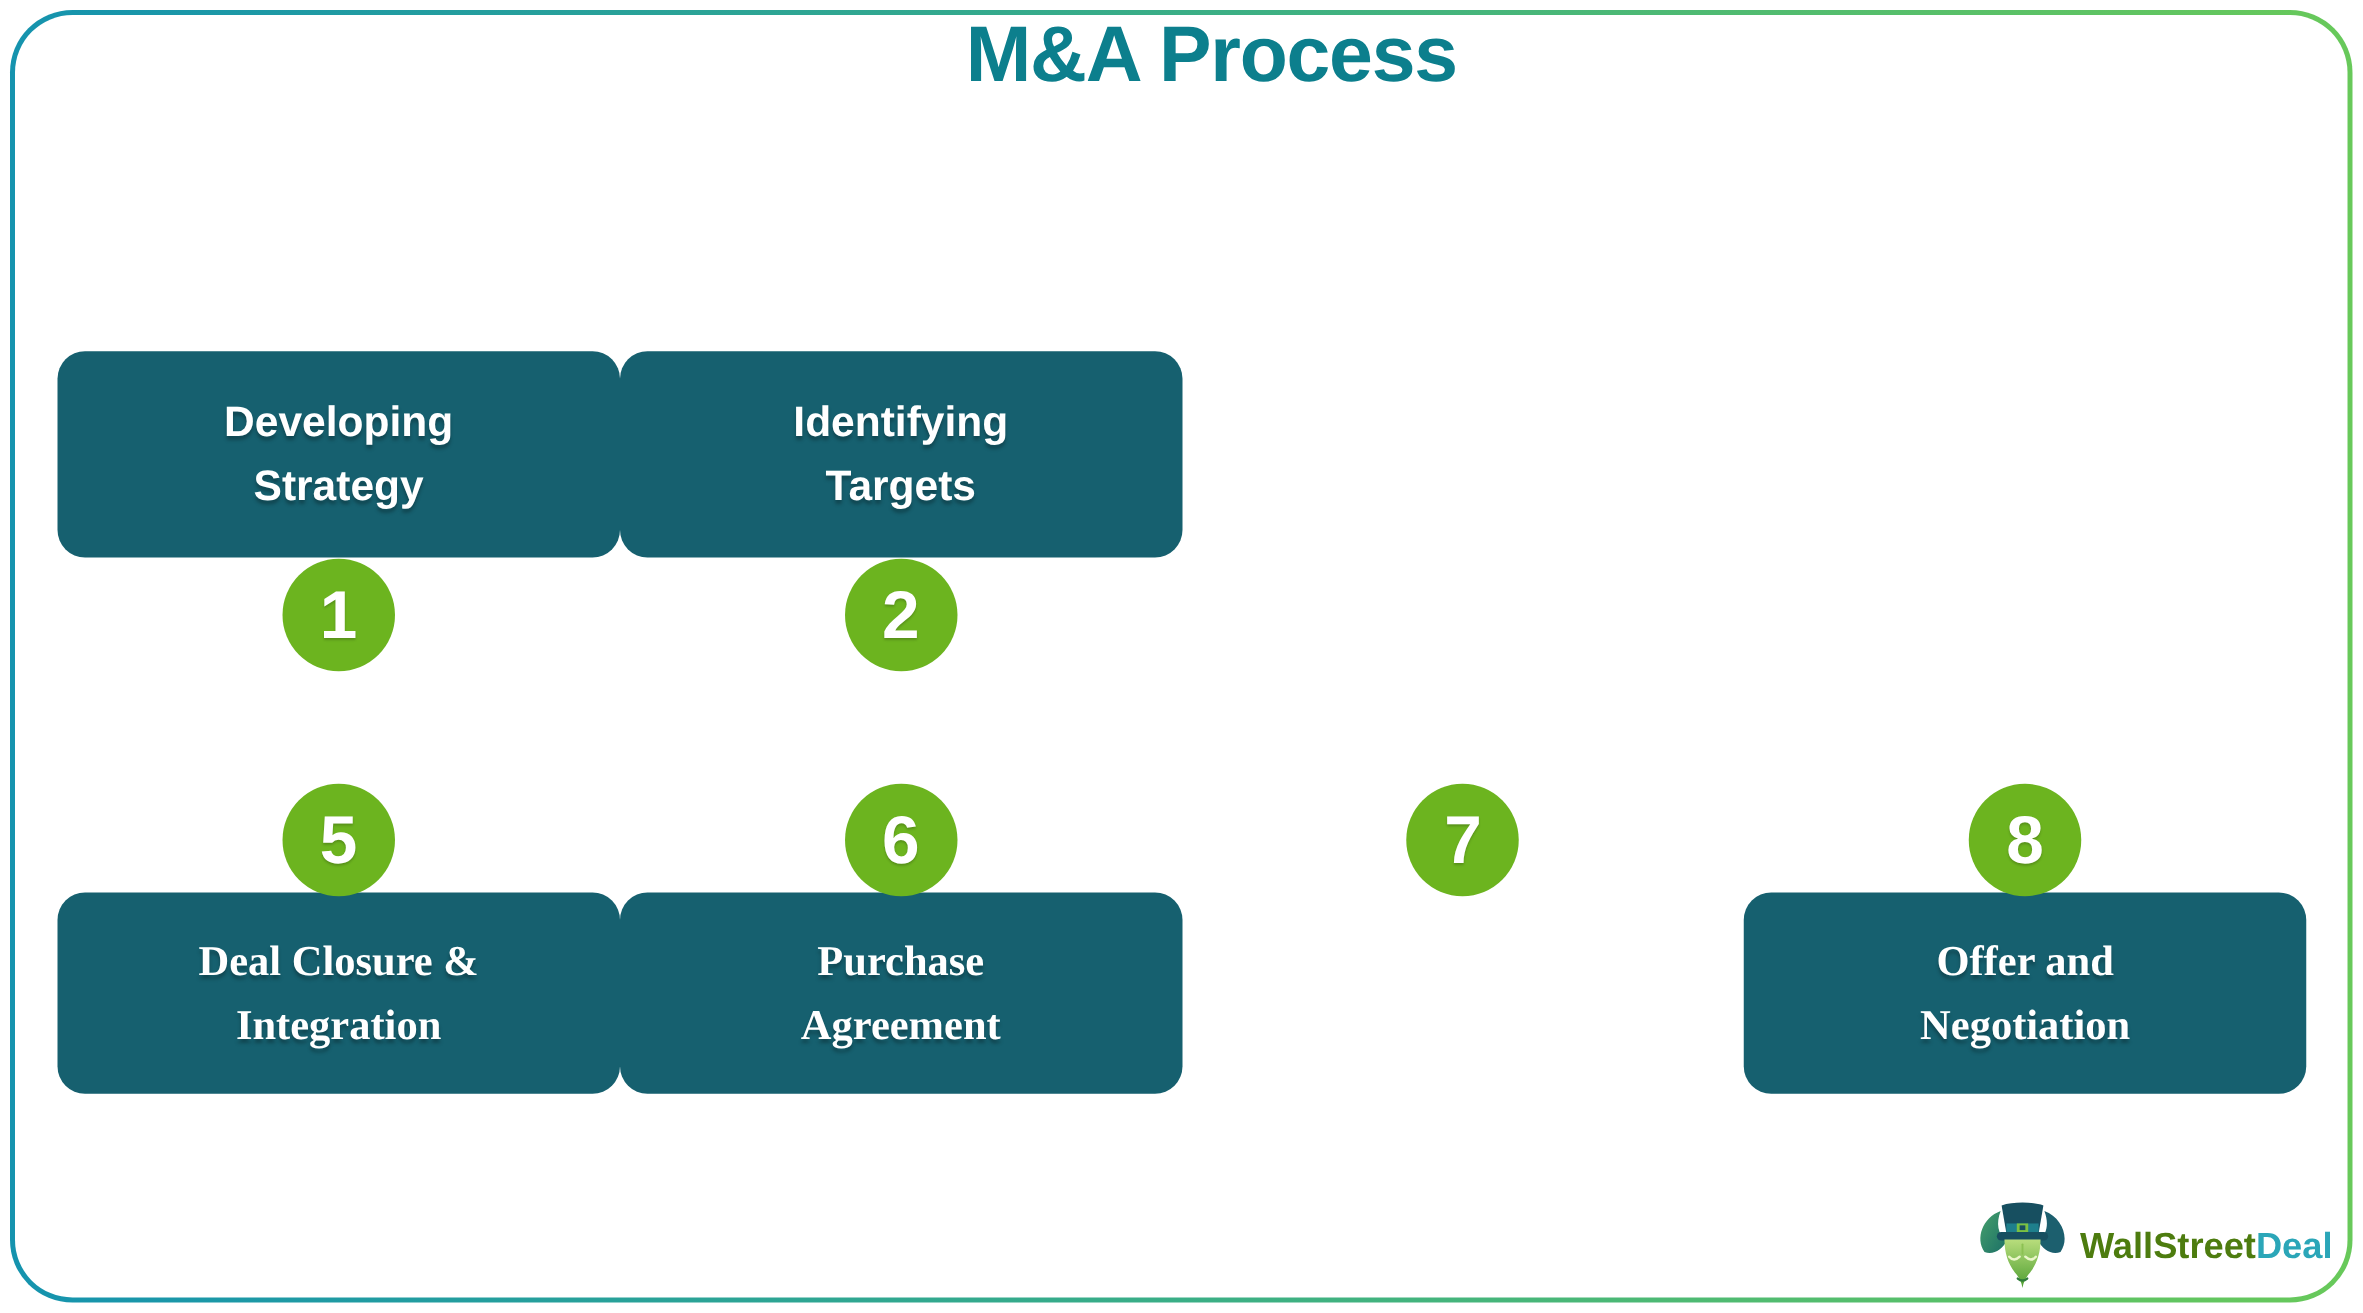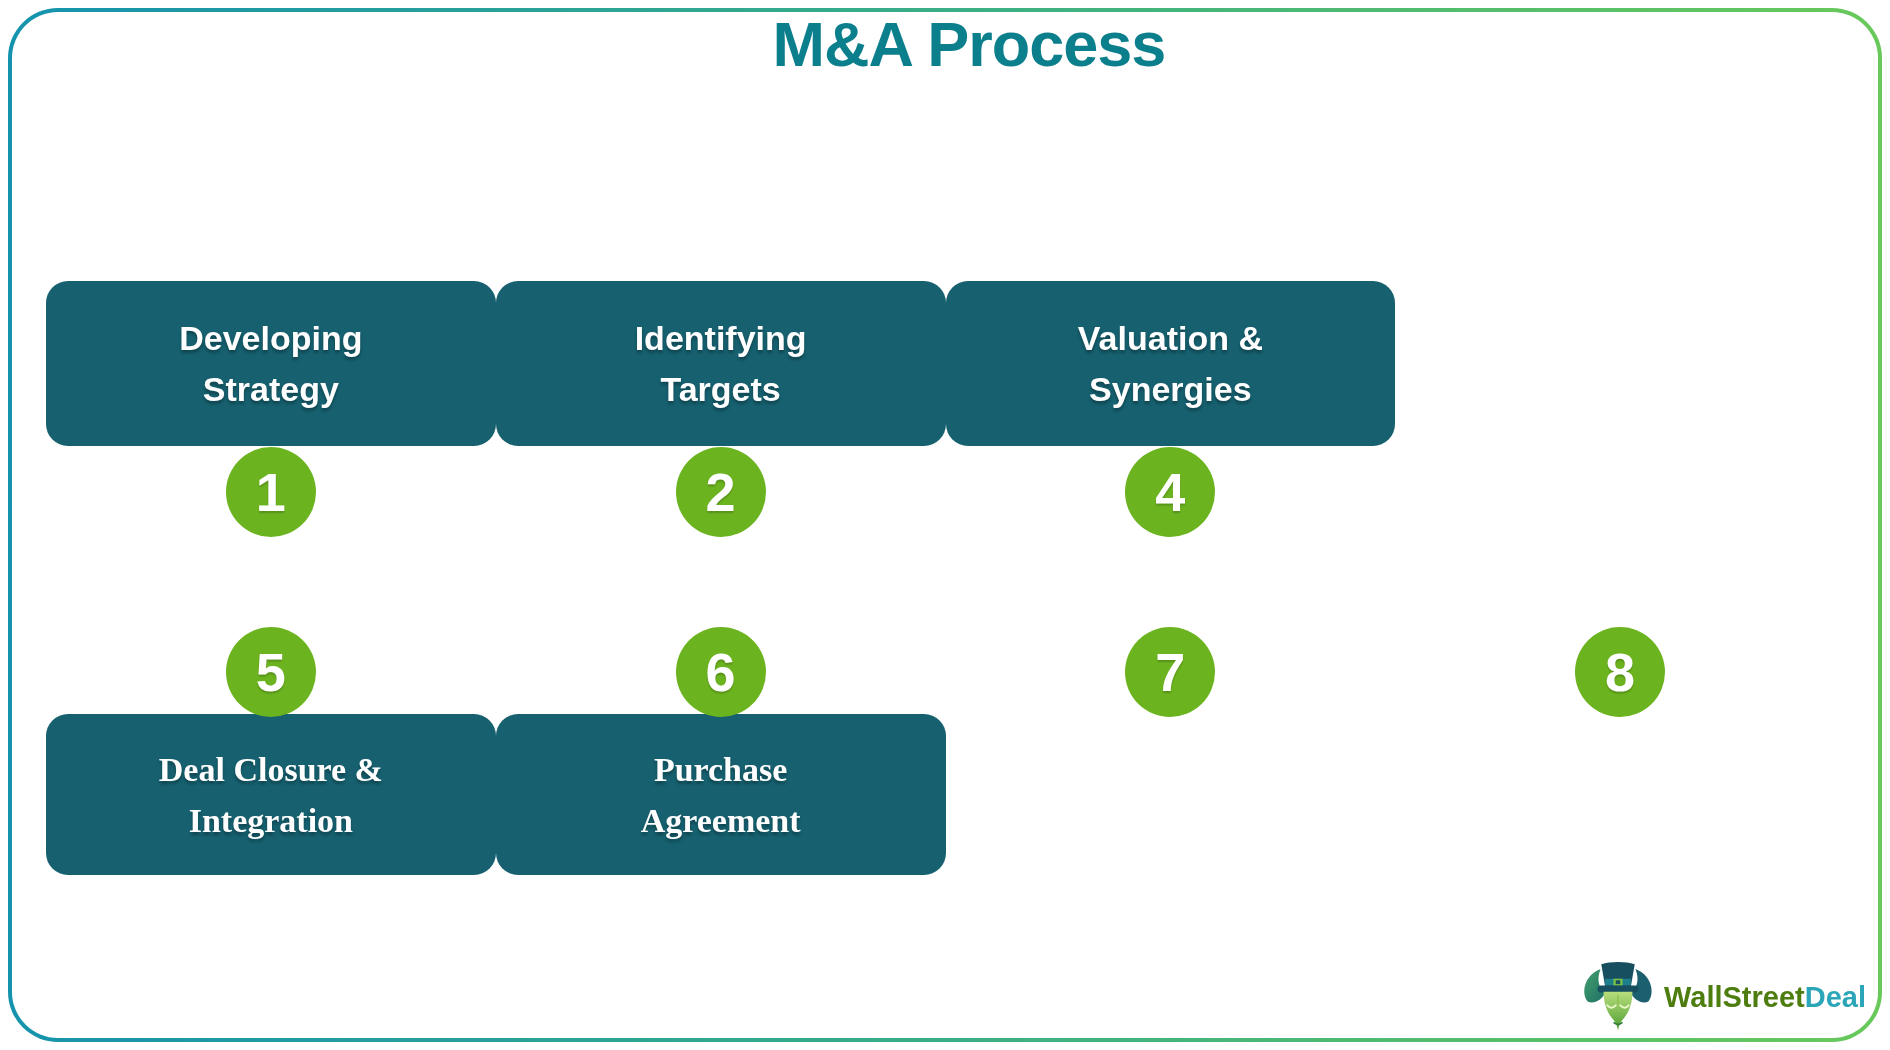--- a/index.html
+++ b/index.html
@@ -75,27 +75,20 @@
       </div>
       <div class="num">1</div>
     </div>
     <div class="step">
       <div class="box">
         <span class="label">Identifying
 Targets</span>
       </div>
       <div class="num">2</div>
     </div>
-    <div class="step">
-      <div class="box">
-        <span class="label">Valuation &amp;
-Synergies</span>
-      </div>
-      <div class="num">4</div>
-    </div>
   </div>
 
   <div class="row row-bottom">
     <div class="step">
       <div class="num">5</div>
       <div class="box">
         <span class="label">Deal Closure &amp;
 Integration</span>
       </div>
     </div>
@@ -104,20 +97,24 @@
       <div class="box">
         <span class="label">Purchase
 Agreement</span>
       </div>
     </div>
     <div class="step">
       <div class="num">7</div>
     </div>
     <div class="step">
       <div class="num">8</div>
+      <div class="box">
+        <span class="label">Offer and
+Negotiation</span>
+      </div>
     </div>
   </div>
 
   <div class="logo">
     <svg width="76" height="82" viewBox="0 0 100 100" aria-hidden="true">
       <defs>
         <linearGradient id="faceGrad" x1="0" y1="0" x2="0" y2="1">
           <stop offset="0" stop-color="#B8DD7C"></stop>
           <stop offset="1" stop-color="#4E9E31"></stop>
         </linearGradient>

